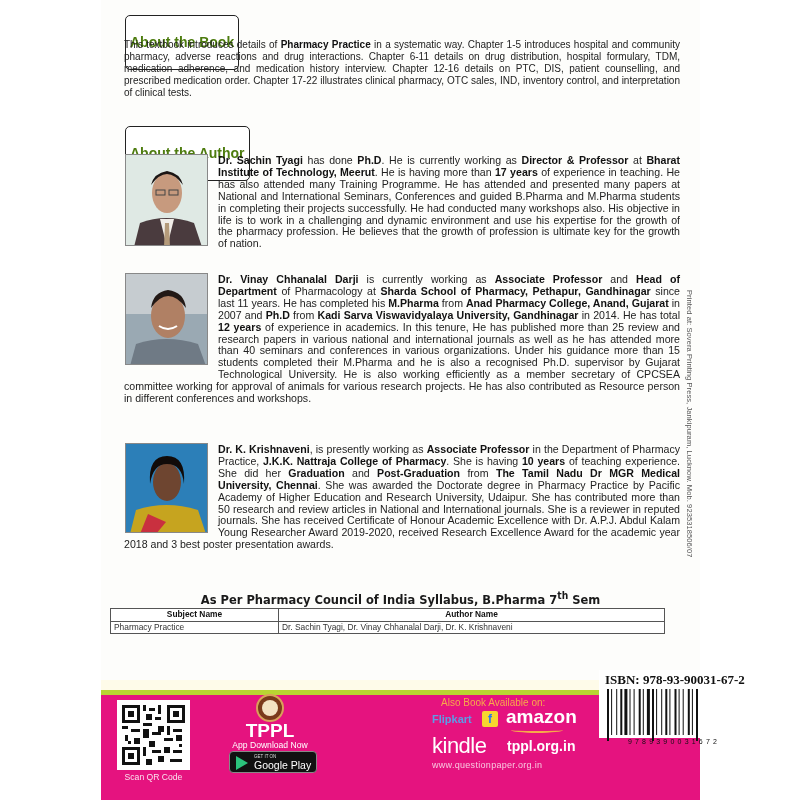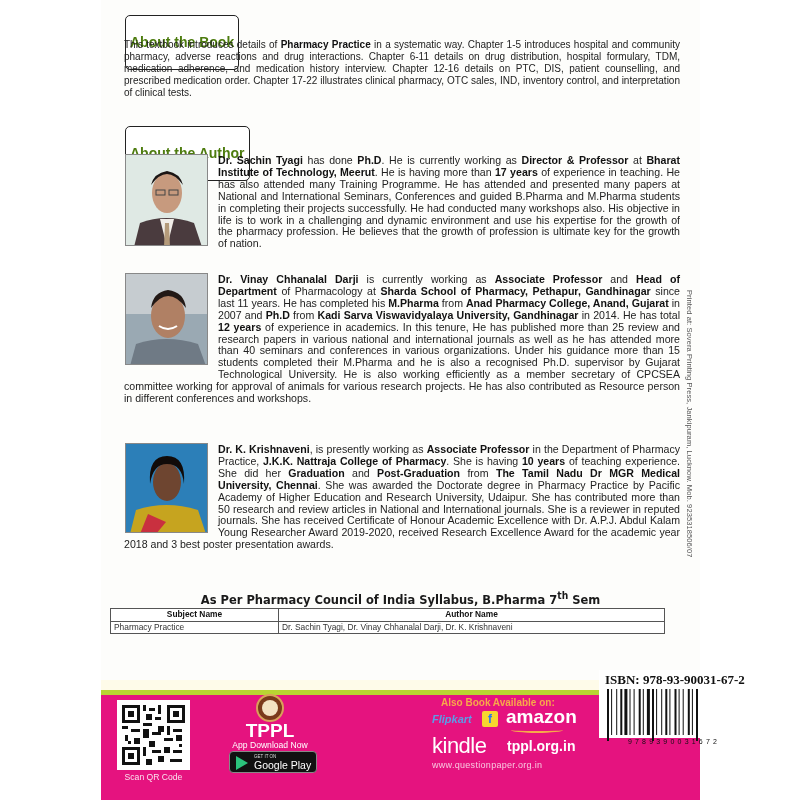--- a/index.html
+++ b/index.html
@@ -62,22 +62,22 @@
 
   .tppl-logo { position: absolute; left: 155px; top: 694px; width: 28px; height: 28px; border-radius: 50%; background: #7a3a1a; border: 2px solid #d9a05a; }
   .tppl-logo::after { content:""; position:absolute; left:4px; top:4px; width:16px; height:16px; border-radius:50%; background:#f3e3c2; }
   .tppl { position: absolute; left: 118px; top: 722px; width: 102px; text-align: center; font-weight: bold; font-size: 19px; color: #fff; line-height: 18px; }
   .app-dl { position: absolute; left: 115px; top: 740px; width: 108px; text-align: center; font-weight: normal; font-size: 8.6px; color: #fff; }
   .gplay { position: absolute; left: 128px; top: 751px; width: 88px; height: 22px; background: #111; border-radius: 4px; border: 1px solid #888; }
   .gplay-tri { position: absolute; left: 6px; top: 4px; width: 0; height: 0; border-top: 7px solid transparent; border-bottom: 7px solid transparent; border-left: 12px solid #2bc37c; }
   .gplay-small { position: absolute; left: 24px; top: 2px; font-size: 4.5px; color: #ddd; }
   .gplay-big { position: absolute; left: 24px; top: 7px; font-size: 10.5px; color: #fff; }
 
-  .avail { position: absolute; left: 340px; top: 697px; font-weight: bold; font-size: 10px; color: #f7a94a; }
-  .flipkart { position: absolute; left: 331px; top: 713px; font-weight: bold; font-style: italic; font-size: 11px; color: #5c9ce6; }
+  .avail { position: absolute; left: 340px; top: 697px; font-weight: normal; font-size: 10px; color: #f7a94a; }
+  .flipkart { position: absolute; left: 331px; top: 713px; font-weight: bold; font-size: 11px; color: #5c9ce6; }
   .fk-bag { position: absolute; left: 381px; top: 711px; width: 16px; height: 16px; background: #f7d62f; border-radius: 2px; color: #2874f0; font-weight: bold; font-size: 12px; text-align: center; line-height: 16px; }
   .amazon { position: absolute; left: 405px; top: 706px; font-weight: bold; font-size: 19px; color: #fff; }
   .amazon-smile { position: absolute; left: 410px; top: 727px; width: 52px; height: 6px; border-bottom: 2px solid #f7a94a; border-radius: 0 0 50% 50%; }
   .kindle { position: absolute; left: 331px; top: 733px; font-size: 22px; color: #fff; letter-spacing: -0.5px; }
   .tppl-org { position: absolute; left: 406px; top: 738px; font-weight: bold; font-size: 14px; color: #fff; }
   .qp-url { position: absolute; left: 331px; top: 760px; font-size: 9px; color: #f8c9e0; letter-spacing: 0.3px; }
 
   .isbn-box { position: absolute; left: 498px; top: 670px; width: 152px; height: 68px; background: #fff; }
   .isbn-text { position: absolute; left: 6px; top: 2px; font-family: "Liberation Serif", serif; font-weight: bold; font-size: 13px; color: #111; white-space: nowrap; }
   .barcode { position: absolute; left: 6px; top: 19px; width: 138px; height: 52px; }

